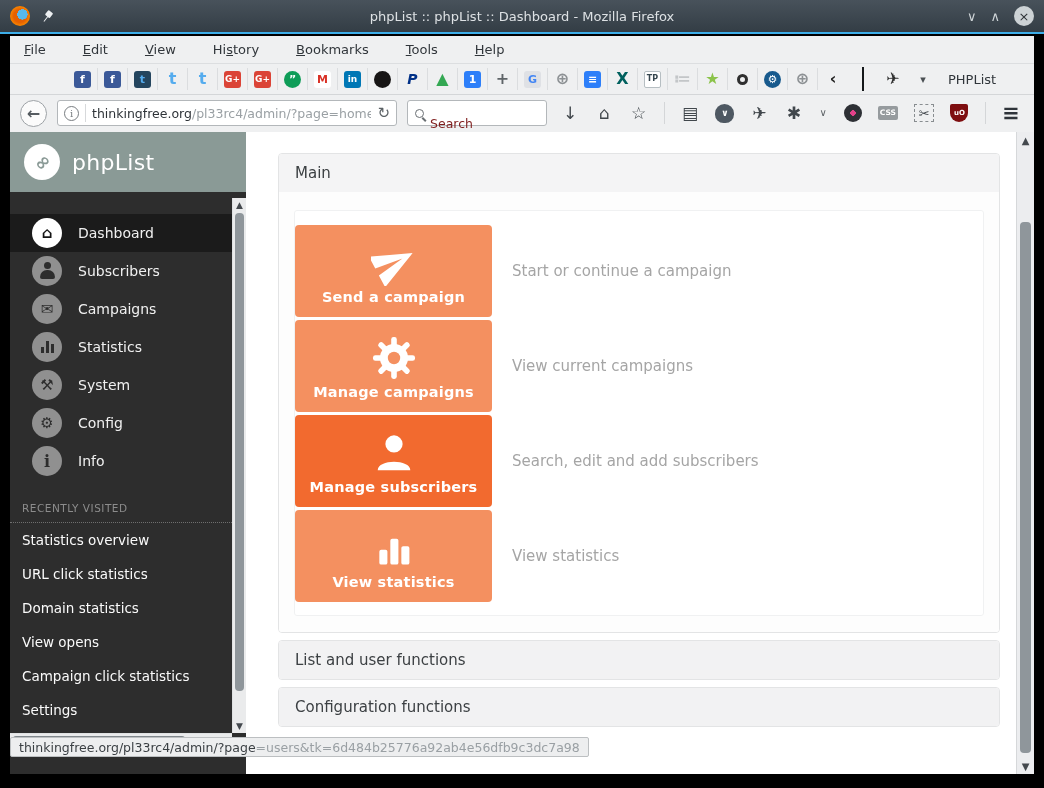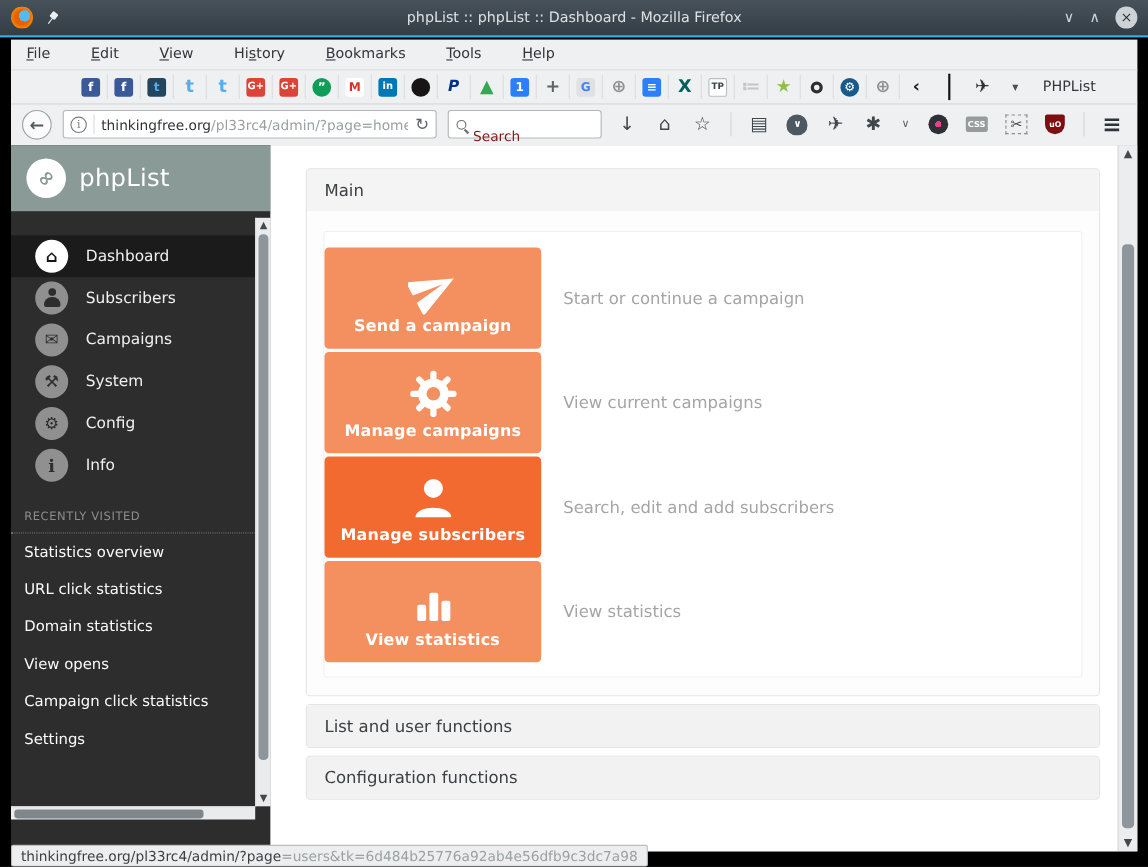--- a/index.html
+++ b/index.html
@@ -103,21 +103,21 @@
   .dbl{color:#fff;font-size:14.5px;font-weight:600;letter-spacing:.2px;}
   .dash-desc{margin-left:20px;color:var(--desc-gray,#a5a5a5);font-size:15px;}
 
   
   .bscroll{position:absolute;right:0;top:0;bottom:0;width:18px;background:#ecedef;border-left:1px solid #d6d8da;}
   .bs-up,.bs-down{position:absolute;left:0;right:0;height:16px;color:#44494e;font-size:10px;display:flex;align-items:center;justify-content:center;}
   .bs-up{top:0;} .bs-down{bottom:0;}
   .bs-thumb{position:absolute;left:3px;right:3px;top:90px;height:531px;background:#8f969b;border-radius:4px;}
 
   
-  .status-tip{position:absolute;left:10px;bottom:0;height:20px;background:#edeeef;border:1px solid #bcbfc1;border-radius:2px;display:flex;align-items:center;padding:8px 8px;font-size:12.5px;white-space:nowrap;z-index:10;}
+  .status-tip{position:absolute;left:10px;bottom:31px;height:20px;background:#edeeef;border:1px solid #bcbfc1;border-radius:2px;display:flex;align-items:center;padding:8px 8px;font-size:12.5px;white-space:nowrap;z-index:10;}
   .tip-dark{color:#3a3f43;}
   .tip-gray{color:#9aa0a4;}
 </style>
 </head>
 <body>
 
 <div class="window">
 
   <div class="titlebar">
     <div class="ff-icon"></div>
@@ -282,20 +282,30 @@
             <div class="nav-row">
               <span class="sicon">
                 <span class="p-head"></span>
                 <span class="p-body"></span>
               </span>
               <span>Subscribers</span>
             </div>
             <div class="nav-row">
               <span class="sicon">✉</span>
               <span>Campaigns</span>
+            </div>
+            <div class="nav-row">
+              <span class="sicon">
+                <span class="sbars">
+                  <i style="height: 6px;"></i>
+                  <i style="height: 12px;"></i>
+                  <i style="height: 9px;"></i>
+                </span>
+              </span>
+              <span>Statistics</span>
             </div>
             <div class="nav-row">
               <span class="sicon">⚒</span>
               <span>System</span>
             </div>
             <div class="nav-row">
               <span class="sicon">⚙</span>
               <span>Config</span>
             </div>
             <div class="nav-row">

